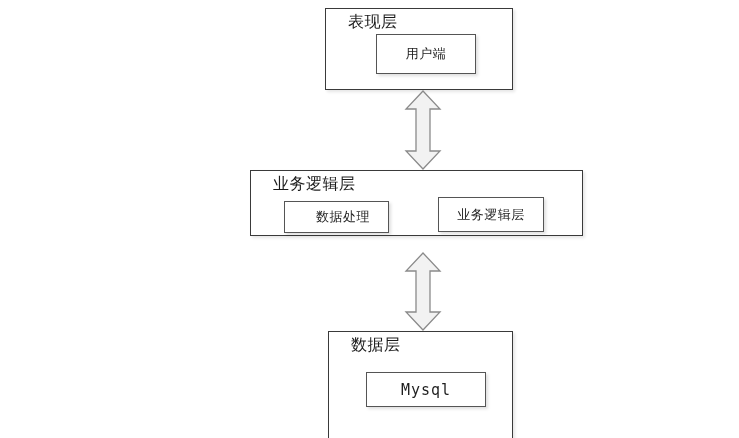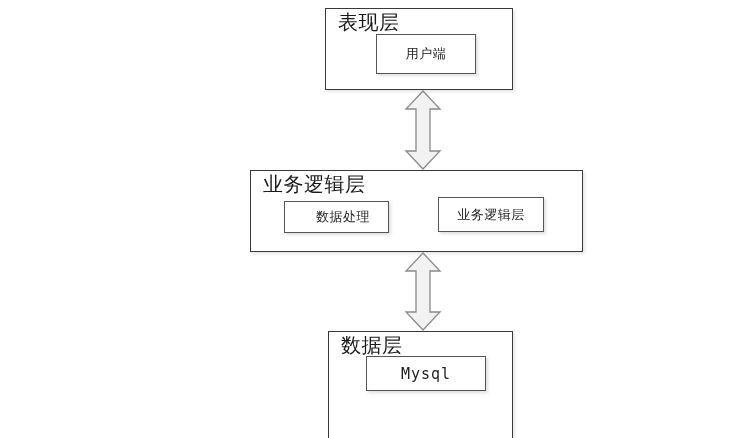--- a/index.html
+++ b/index.html
@@ -28,23 +28,23 @@
   .layer-box {
     position: absolute;
     box-sizing: border-box;
     background: #ffffff;
     border: 1.4px solid #3a3a3a;
     box-shadow: 2px 2px 3px rgba(0,0,0,0.10);
   }
 
   .layer-title {
     position: absolute;
-    left: 12px;
+    left: 22px;
     top: 2px;
-    font-size: 20px;
+    font-size: 16px;
     line-height: 22px;
     color: #1a1a1a;
     white-space: nowrap;
     letter-spacing: 0.5px;
   }
 
   
   .inner-box {
     position: absolute;
     box-sizing: border-box;
@@ -89,36 +89,36 @@
       <span class="inner-label">用户端</span>
     </div>
   </div>
 
   <div class="arrow-connector" style="left:404px; top:90px; width:38px; height:80px;">
     <svg width="38" height="80" viewBox="0 0 38 80">
       <polygon points="19,1 36,19 26,19 26,61 36,61 19,79 2,61 12,61 12,19 2,19" fill="#f2f2f2" stroke="#8a8a8a" stroke-width="1.3" stroke-linejoin="miter"></polygon>
     </svg>
   </div>
 
-  <div class="layer-box" style="left:250px; top:170px; width:333px; height:82px;">
+  <div class="layer-box" style="left:250px; top:170px; width:333px; height:66px;">
     <div class="layer-title">业务逻辑层</div>
     <div class="inner-box" style="left:33px; top:30px; width:105px; height:32px;padding-left:13px;">
       <span class="inner-label">数据处理</span>
     </div>
     <div class="inner-box" style="left:187px; top:26px; width:106px; height:35px;">
       <span class="inner-label">业务逻辑层</span>
     </div>
   </div>
 
   <div class="arrow-connector" style="left:404px; top:252px; width:38px; height:79px;">
     <svg width="38" height="79" viewBox="0 0 38 79">
       <polygon points="19,1 36,19 26,19 26,60 36,60 19,78 2,60 12,60 12,19 2,19" fill="#f2f2f2" stroke="#8a8a8a" stroke-width="1.3" stroke-linejoin="miter"></polygon>
     </svg>
   </div>
 
   <div class="layer-box" style="left:328px; top:331px; width:185px; height:118px;">
     <div class="layer-title">数据层</div>
-    <div class="inner-box" style="left:37px; top:24px; width:120px; height:35px;">
+    <div class="inner-box" style="left:37px; top:40px; width:120px; height:35px;">
       <span class="inner-label mono">Mysql</span>
     </div>
   </div>
 
 </div>
 
 </body></html>

